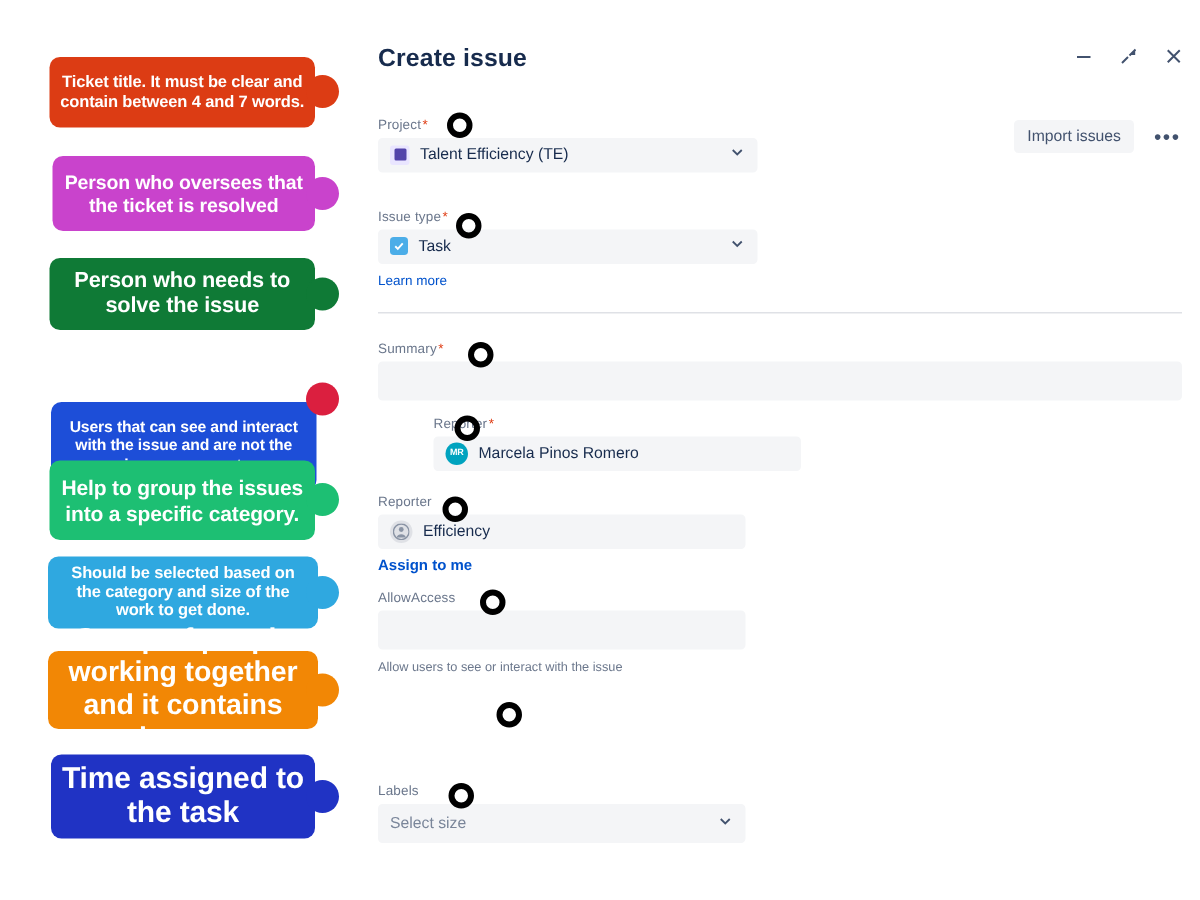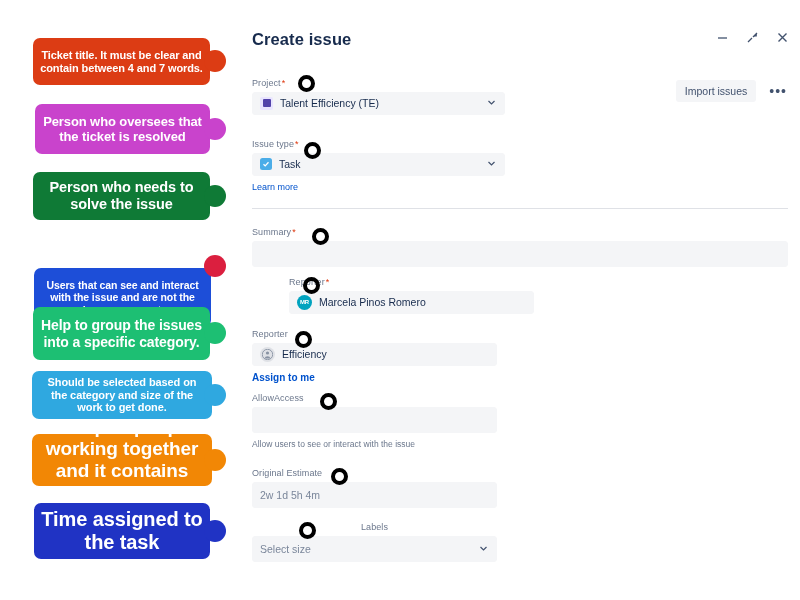--- a/index.html
+++ b/index.html
@@ -353,28 +353,22 @@
   </div>
 
   <div class="form-area" style="top:394px; width:245px;">
     <div class="field-label">AllowAccess</div>
     <div class="control tall empty">
       <span></span>
     </div>
     <div class="helper" style="margin-top:6px;">Allow users to see or interact with the issue</div>
   </div>
 
-  <div class="form-area" style="top:469px; width:245px;">
-    <div class="field-label">Original Estimate</div>
-    <div class="control tall">
-      <span class="placeholder">2w 1d 5h 4m</span>
-    </div>
-  </div>
-
-  <div class="form-area" style="top:523px; width:245px;text-align:center;">
+
+  <div class="form-area" style="top:523px; width:245px;">
     <div class="field-label">Labels</div>
     <div class="control tall">
       <span class="placeholder">Select size</span>
       <span class="chev">
         <svg width="9" height="9" viewBox="0 0 9 9">
             <path d="M1.5 3 L4.5 6 L7.5 3" stroke="currentColor" stroke-width="1.2" fill="none"></path>
           </svg>
       </span>
     </div>
   </div>

